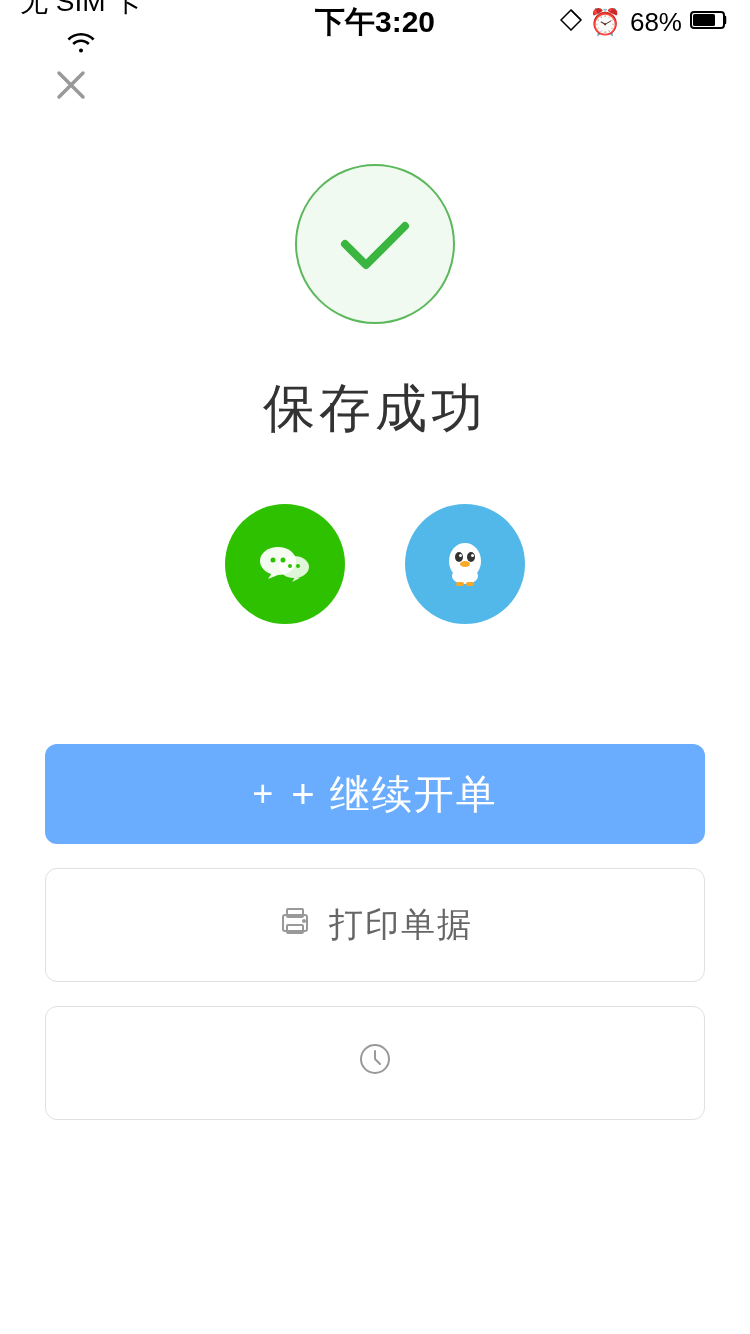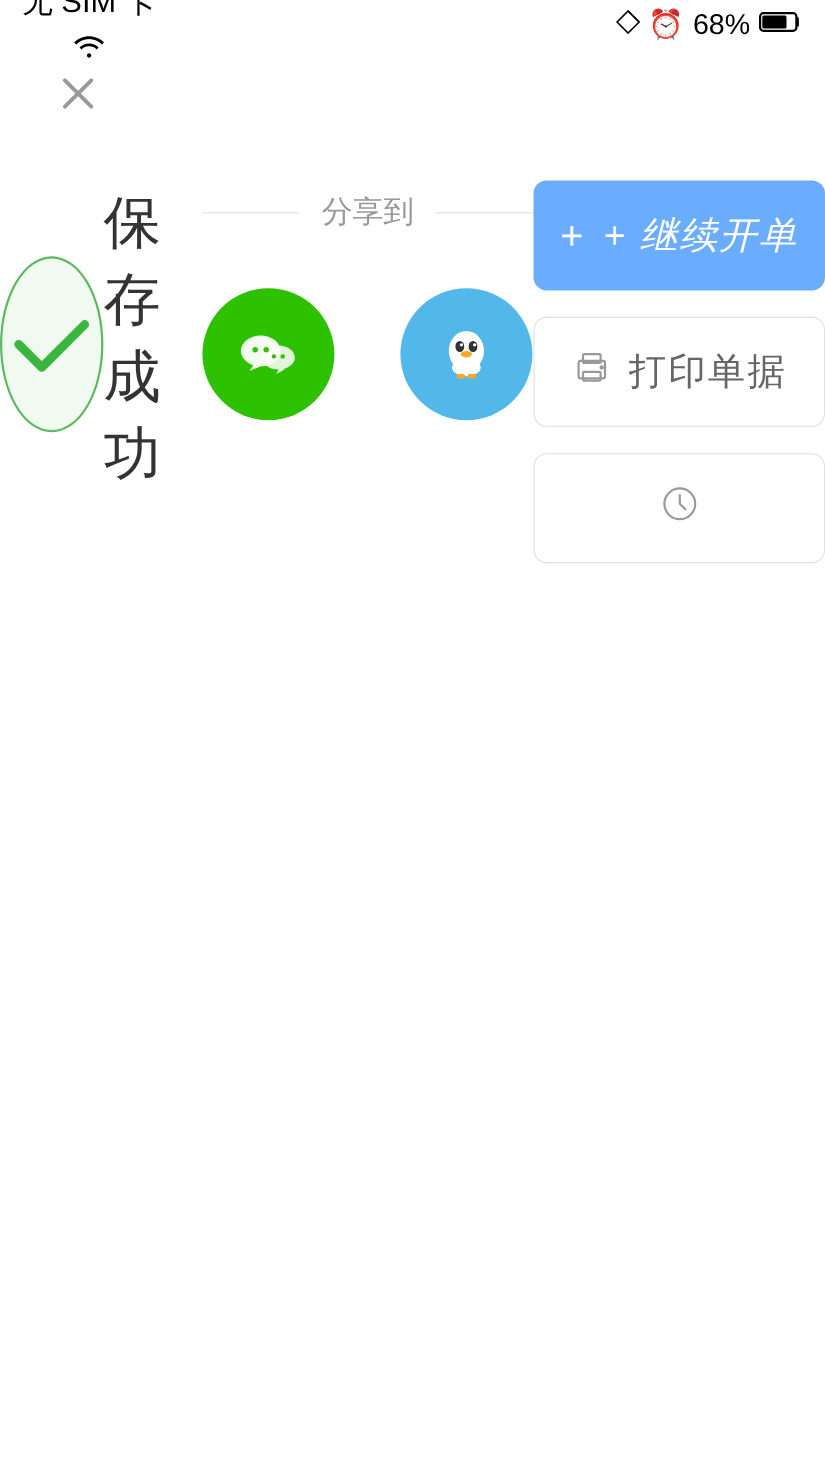--- a/index.html
+++ b/index.html
@@ -71,21 +71,21 @@
     }
 
     .close-btn svg {
       width: 36px;
       height: 36px;
     }
 
     
     .main-content {
       display: flex;
-      flex-direction: row;
+      flex-direction: column;
       align-items: center;
       padding-top: 120px;
     }
 
     
     .success-circle {
       width: 160px;
       height: 160px;
       border-radius: 50%;
       background: #f0faf0;
@@ -187,21 +187,21 @@
       align-items: center;
       justify-content: center;
       gap: 16px;
       font-size: 34px;
       color: #ffffff;
       letter-spacing: 2px;
     }
 
     .btn-secondary {
       width: 100%;
-      height: 100px;
+      height: 114px;
       border-radius: 12px;
       background: #ffffff;
       border: 1.5px solid #e0e0e0;
       cursor: pointer;
       display: flex;
       align-items: center;
       justify-content: center;
       gap: 16px;
       font-size: 34px;
       color: #666666;
@@ -215,20 +215,21 @@
   <div class="status-bar-left">
     <span>无 SIM 卡 </span>
     <span>
       <svg width="28" height="22" viewBox="0 0 28 22" fill="none">
         <path d="M14 16.5C15.1 16.5 16 17.4 16 18.5C16 19.6 15.1 20.5 14 20.5C12.9 20.5 12 19.6 12 18.5C12 17.4 12.9 16.5 14 16.5Z" fill="black"></path>
         <path d="M14 10C16.7 10 19.1 11.1 20.9 12.9L22.7 11.1C20.4 8.8 17.4 7.5 14 7.5C10.6 7.5 7.6 8.8 5.3 11.1L7.1 12.9C8.9 11.1 11.3 10 14 10Z" fill="black"></path>
         <path d="M14 3.5C18.6 3.5 22.7 5.4 25.7 8.4L27.5 6.6C24 3.1 19.2 1 14 1C8.8 1 4 3.1 0.5 6.6L2.3 8.4C5.3 5.4 9.4 3.5 14 3.5Z" fill="black"></path>
       </svg>
     </span>
   </div>
+  <div class="status-bar-center">下午3:20</div>
   <div class="status-bar-right">
     <span>
       <svg width="22" height="22" viewBox="0 0 22 22" fill="none">
         <path d="M11 1L21 11L11 21L1 11L11 1Z" stroke="black" stroke-width="1.5" fill="none"></path>
         <path d="M11 1L21 11" stroke="black" stroke-width="1.5"></path>
       </svg>
     </span>
     <span>⏰</span>
     <span>68%</span>
     <span>
@@ -252,23 +253,20 @@
 
   <div class="success-circle">
     <svg class="checkmark" viewBox="0 0 90 90" fill="none" xmlns="http://www.w3.org/2000/svg">
       <path d="M15 45L36 66L75 27" stroke="#3ab540" stroke-width="8" stroke-linecap="round" stroke-linejoin="round"></path>
     </svg>
   </div>
 
   <div class="success-title">保存成功</div>
 
   <div class="share-section">
-    <div class="share-divider-container">
-      <span class="share-label">分享到</span>
-    </div>
 
     <div class="share-icons">
 
       <button class="share-icon-btn wechat-icon">
         <svg width="70" height="70" viewBox="0 0 70 70" fill="none">
 
           <ellipse cx="28" cy="32" rx="18" ry="14" fill="white" opacity="0.95"></ellipse>
           <ellipse cx="44" cy="38" rx="15" ry="11" fill="white" opacity="0.85"></ellipse>
 
           <circle cx="23" cy="31" r="2.5" fill="#2dc100"></circle>
@@ -304,21 +302,21 @@
           <path d="M50 22C52 16 48 12 44 16" fill="#52b8e9" stroke="#52b8e9"></path>
         </svg>
       </button>
     </div>
   </div>
 
   <div class="action-buttons">
 
     <button class="btn-primary">
       <span style="font-size:36px;font-weight:300;">+</span>
-      <span style="font-size:34px;font-style:italic;">+ 继续开单</span>
+      <span style="font-size:40px;">+ 继续开单</span>
     </button>
 
     <button class="btn-secondary">
       <span>
         <svg width="36" height="36" viewBox="0 0 36 36" fill="none">
           <rect x="6" y="12" width="24" height="16" rx="2" stroke="#999" stroke-width="2" fill="none"></rect>
           <rect x="10" y="6" width="16" height="8" rx="1" stroke="#999" stroke-width="2" fill="none"></rect>
           <rect x="10" y="22" width="16" height="8" rx="1" stroke="#999" stroke-width="2" fill="none"></rect>
           <circle cx="27" cy="18" r="2" fill="#999"></circle>
         </svg>

